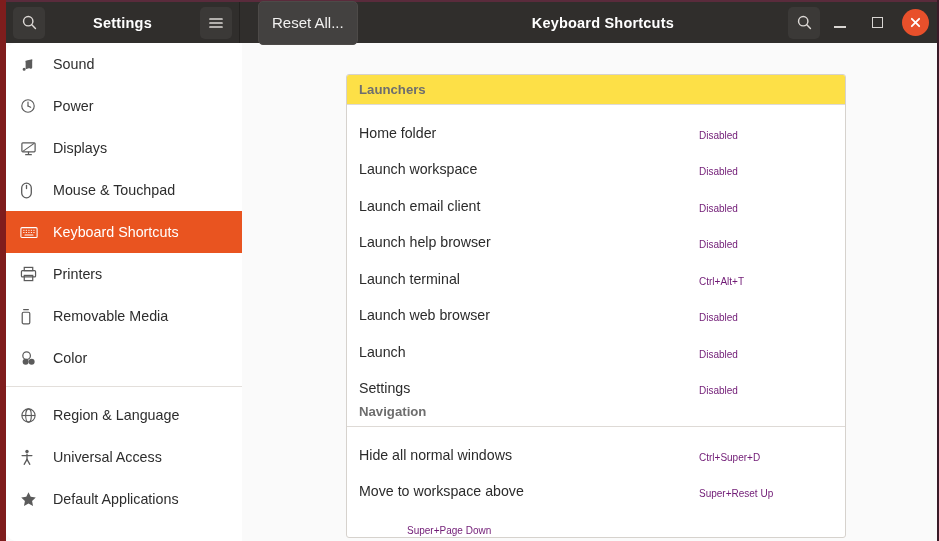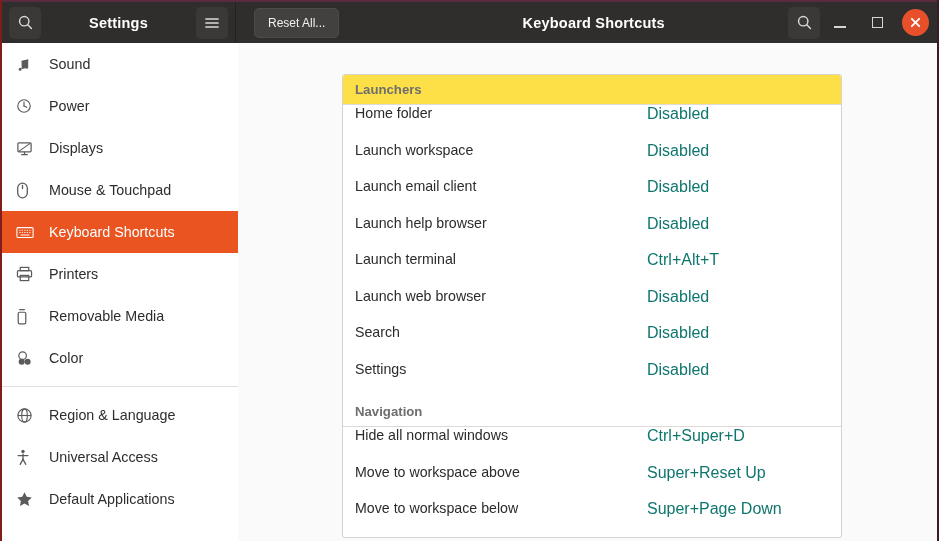--- a/index.html
+++ b/index.html
@@ -7,21 +7,21 @@
     width: 939px; height: 541px;
     overflow: hidden;
     font-family: "Liberation Sans", sans-serif;
     background: #ffffff;
   }
 
   #app {
     position: relative;
     width: 939px; height: 541px;
     background: #fafafa;
-    border-left: 2px solid #7f1d1d;
+    border-left: 6px solid #7f1d1d;
     border-right: 2px solid #3a1b28;
     overflow: hidden;
   }
 
   
   .titlebar {
     position: absolute; top: 0; left: 0; right: 0;
     height: 43px;
     background: #302e2c;
     border-top: 2px solid #5a2b3c;
@@ -66,27 +66,27 @@
     text-align: center;
     color: #ffffff;
     font-size: 14.5px;
     font-weight: bold;
     letter-spacing: .2px;
     user-select: none;
     padding-left: 60px;
   }
 
   .reset-btn {
-    height: 30px;
+    height: 44px;
     padding: 9px 13px;
     background: #434140;
     border: 1px solid #4d4a48;
     border-radius: 5px;
     color: #f2f1f0;
-    font-size: 12px;
+    font-size: 15px;
     font-family: "Liberation Sans", sans-serif;
     display: flex; align-items: center;
     cursor: pointer;
     margin-left: 8px;
   }
 
   .win-ctrls { display: flex; align-items: center; gap: 11px; margin-left: 6px; }
   .wc {
     width: 27px; height: 27px;
     display: flex; align-items: center; justify-content: center;
@@ -161,36 +161,37 @@
     color: #6e6e6e;
     background: #fde047;
     border-bottom: 1px solid #dedad6;
     user-select: none;
   }
   .group-head.plain { background: #ffffff; border-bottom: 1px solid #dedad6; }
   .group-head.spaced { border-top: none; }
 
   .row {
     height: 36.5px;
-    display: flex; align-items: flex-start;
+    display: flex; align-items: flex-end;
     padding-left: 12px;
     cursor: pointer;
     border-bottom: 1px solid transparent;
   }
   .row .rname {
     font-size: 14.2px;
     color: #2b2b2b;
     width: 292px;
     white-space: nowrap;
     overflow: hidden;
   }
   .row .rval {
-    font-size: 16px;
-    color: #0f766e;
+    font-size: 10px;
+    color: #701a75;
     white-space: nowrap;
+    margin-left: 48px;
   }
 </style>
 </head>
 <body>
 
 <div id="app">
 
   <div class="titlebar">
 
     <div class="tb-left">
@@ -386,39 +387,38 @@
       </div>
       <div class="row">
         <span class="rname">Launch terminal</span>
         <span class="rval">Ctrl+Alt+T</span>
       </div>
       <div class="row">
         <span class="rname">Launch web browser</span>
         <span class="rval">Disabled</span>
       </div>
       <div class="row">
-        <span class="rname">Search</span>
+        <span class="rname">Launch</span>
         <span class="rval">Disabled</span>
       </div>
       <div class="row">
         <span class="rname">Settings</span>
         <span class="rval">Disabled</span>
       </div>
 
       <div class="group-head plain spaced">Navigation</div>
 
       <div class="row">
         <span class="rname">Hide all normal windows</span>
         <span class="rval">Ctrl+Super+D</span>
       </div>
       <div class="row">
         <span class="rname">Move to workspace above</span>
         <span class="rval">Super+Reset Up</span>
       </div>
       <div class="row">
-        <span class="rname">Move to workspace below</span>
         <span class="rval">Super+Page Down</span>
       </div>
 
     </div>
   </div>
 
 </div>
 
 </body></html>

